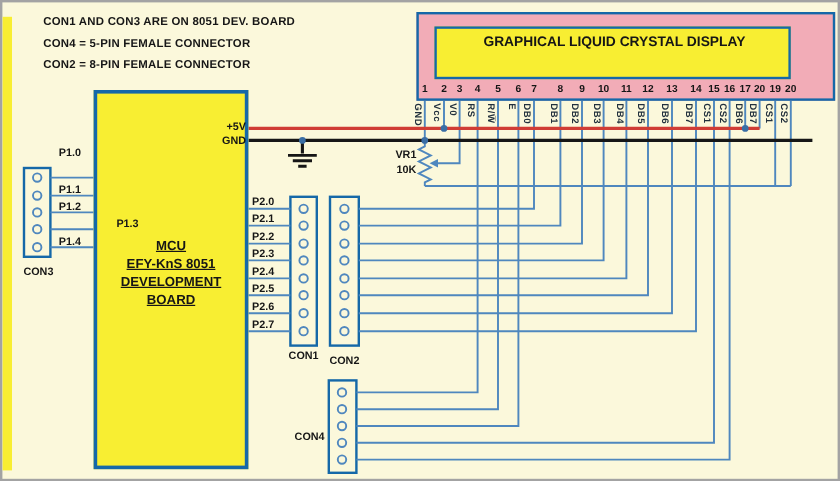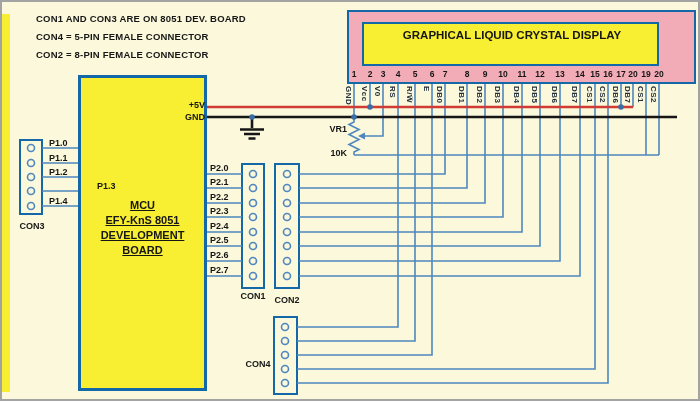--- a/index.html
+++ b/index.html
@@ -168,29 +168,29 @@
       <div class="pin-num" style="left: 637px;">19</div>
       <div class="pin-label" style="left: 633px;">CS1</div>
       <div class="pin-num" style="left: 650px;">20</div>
       <div class="pin-label" style="left: 646px;">CS2</div>
     </div>
 
   <div class="pwr-label" style="top:98px;text-align:right;">+5V</div>
   <div class="pwr-label" style="top:110px;">GND</div>
 
   <div class="vr-label" style="top:122px;">VR1</div>
-  <div class="vr-label" style="top:134px;margin-top:12px;">10K</div>
+  <div class="vr-label" style="top:134px;">10K</div>
 
   <div class="con-label" style="left:14px;  top:219px; width:32px;">CON3</div>
   <div class="con-label" style="left:236px; top:289px; width:30px;">CON1</div>
   <div class="con-label" style="left:270px; top:293px; width:30px;">CON2</div>
   <div class="con-label" style="left:243px; top:357px; width:26px;">CON4</div>
 
   <div id="p1-labels">
-      <div class="port-label" style="left: 47px; top: 136px;">P1.0</div>
+      <div class="port-label" style="left: 47px; top: 120px;">P1.0</div>
       <div class="port-label" style="left: 47px; top: 151px;">P1.1</div>
       <div class="port-label" style="left: 47px; top: 165px;">P1.2</div>
       <div class="port-label" style="left: 47px; top: 179px; padding-left: 48px;">P1.3</div>
       <div class="port-label" style="left: 47px; top: 194px;">P1.4</div>
     </div>
   <div id="p2-labels">
       <div class="port-label" style="left: 208px; top: 161px;">P2.0</div>
       <div class="port-label" style="left: 208px; top: 175px;">P2.1</div>
       <div class="port-label" style="left: 208px; top: 190px;">P2.2</div>
       <div class="port-label" style="left: 208px; top: 204px;">P2.3</div>

